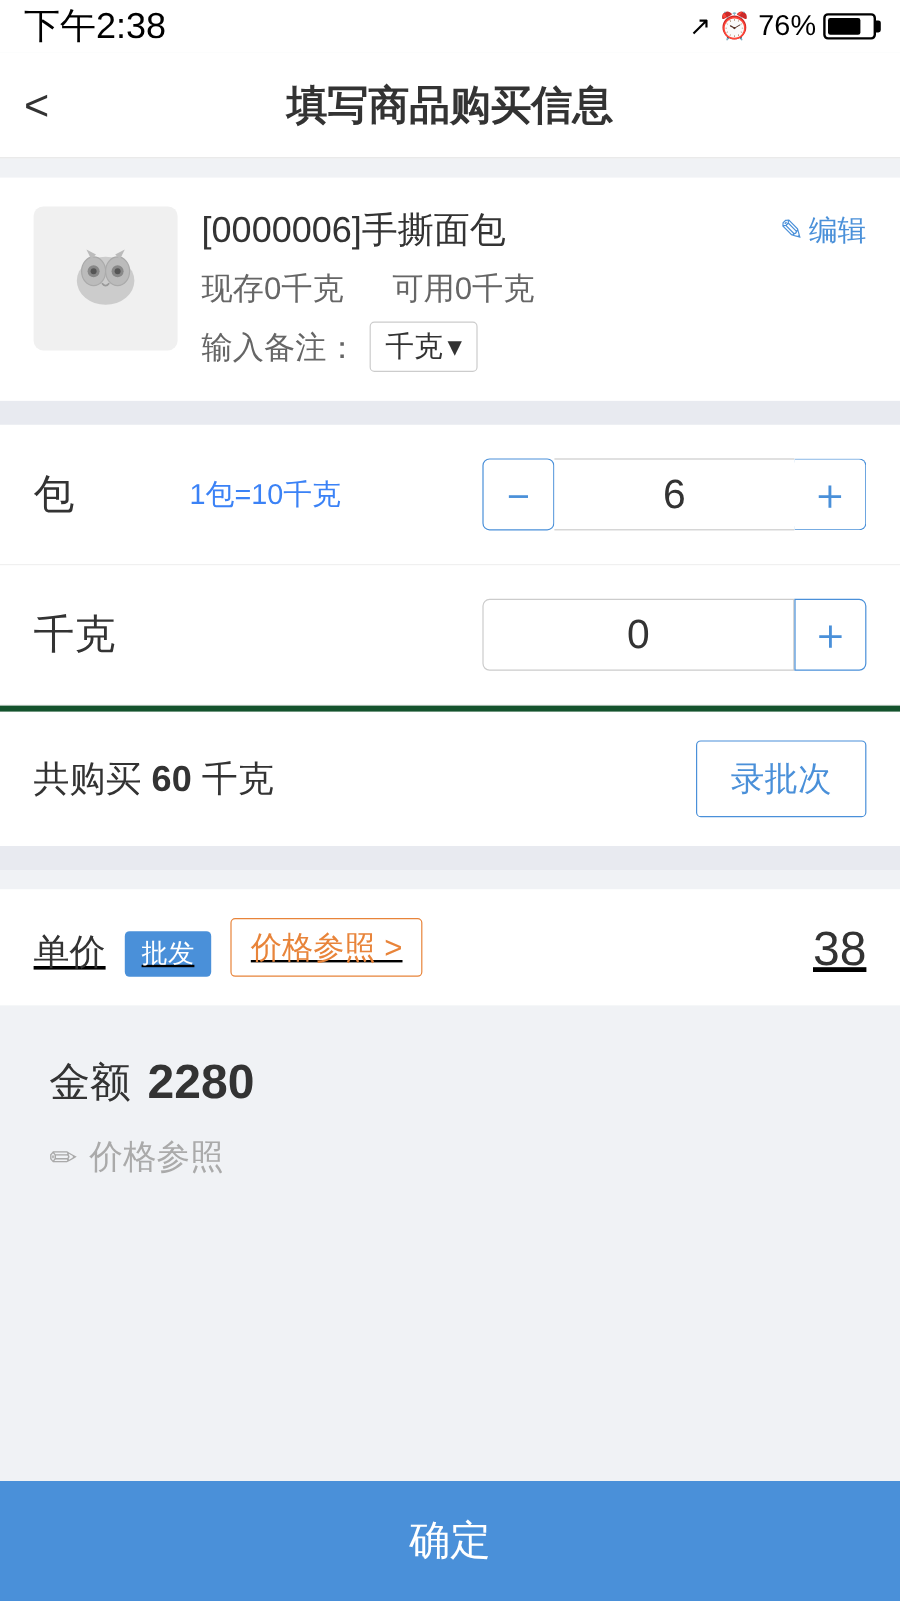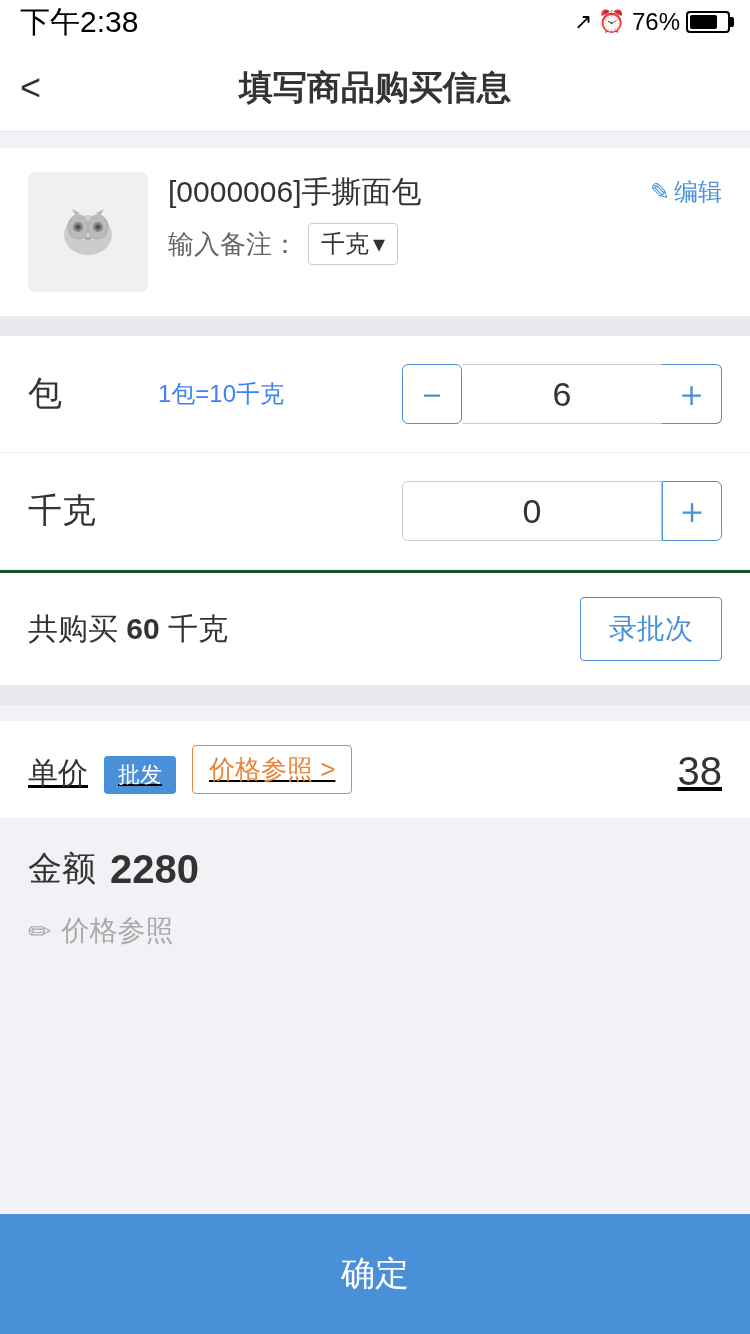--- a/index.html
+++ b/index.html
@@ -165,21 +165,21 @@
       display: flex; align-items: center; justify-content: center;
       font-size: 36px; color: #4a90d9;
       cursor: pointer;
     }
 
     
     .summary-row {
       display: flex; align-items: center;
       padding: 24px 28px;
       background: #fff;
-      border-top: 3px solid #14532d;
+      border-top: 5px solid #14532d;
     }
     .summary-text {
       font-size: 30px; color: #333; flex: 1;
     }
     .summary-text .highlight { font-weight: 600; }
     .batch-btn {
       border: 1px solid #4a90d9; border-radius: 4px;
       padding: 12px 28px;
       font-size: 28px; color: #4a90d9;
       background: #fff; cursor: pointer;
@@ -215,21 +215,21 @@
       display: flex; align-items: center; gap: 4px;
     }
     .price-value {
       margin-left: auto;
       font-size: 40px; color: #333; font-weight: 500;
     }
 
     
     .amount-section {
       background: #f0f2f5;
-      padding: 28px;
+      padding: 41px;
     }
     .amount-row {
       display: flex; align-items: center; gap: 14px;
       margin-bottom: 20px;
     }
     .amount-label {
       font-size: 34px; color: #333;
     }
     .amount-value {
       font-size: 40px; color: #333; font-weight: 600;
@@ -243,21 +243,21 @@
     .bottom-spacer {
       height: 300px;
       background: #f0f2f5;
     }
 
     
     .confirm-bar {
       position: fixed;
       bottom: 0; left: 0;
       width: 750px;
-      height: 120px;
+      height: 100px;
       background: #4a90d9;
       display: flex; align-items: center; justify-content: center;
       cursor: pointer;
     }
     .confirm-label {
       font-size: 34px; color: #fff; font-weight: 500;
     }
   </style>
 </head>
 <body>
@@ -292,20 +292,25 @@
         <circle cx="26" cy="36" r="2.5" fill="#555"></circle>
         <circle cx="46" cy="36" r="2.5" fill="#555"></circle>
         <path d="M33 46 Q36 50 39 46" stroke="#999" stroke-width="1.5" fill="none"></path>
         <path d="M24 26 L20 18 L28 22 Z" fill="#bbb"></path>
         <path d="M48 26 L52 18 L44 22 Z" fill="#bbb"></path>
       </svg>
     </span>
   </div>
   <div class="product-info">
     <div class="product-name">[0000006]手撕面包</div>
+    <div class="product-stock">
+      <span>现存0千克</span>
+      <span>　</span>
+      <span>可用0千克</span>
+    </div>
     <div class="product-unit-row">
       <span>输入备注：</span>
       <div class="unit-select">
         <span>千克</span>
         <span>▾</span>
       </div>
     </div>
   </div>
   <div class="edit-btn">
     <span>✎</span>

